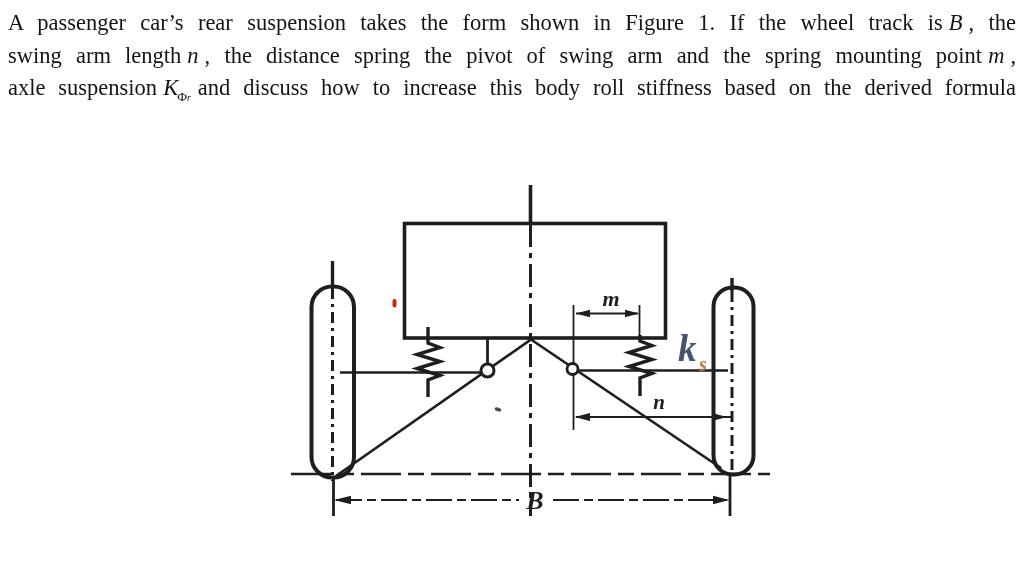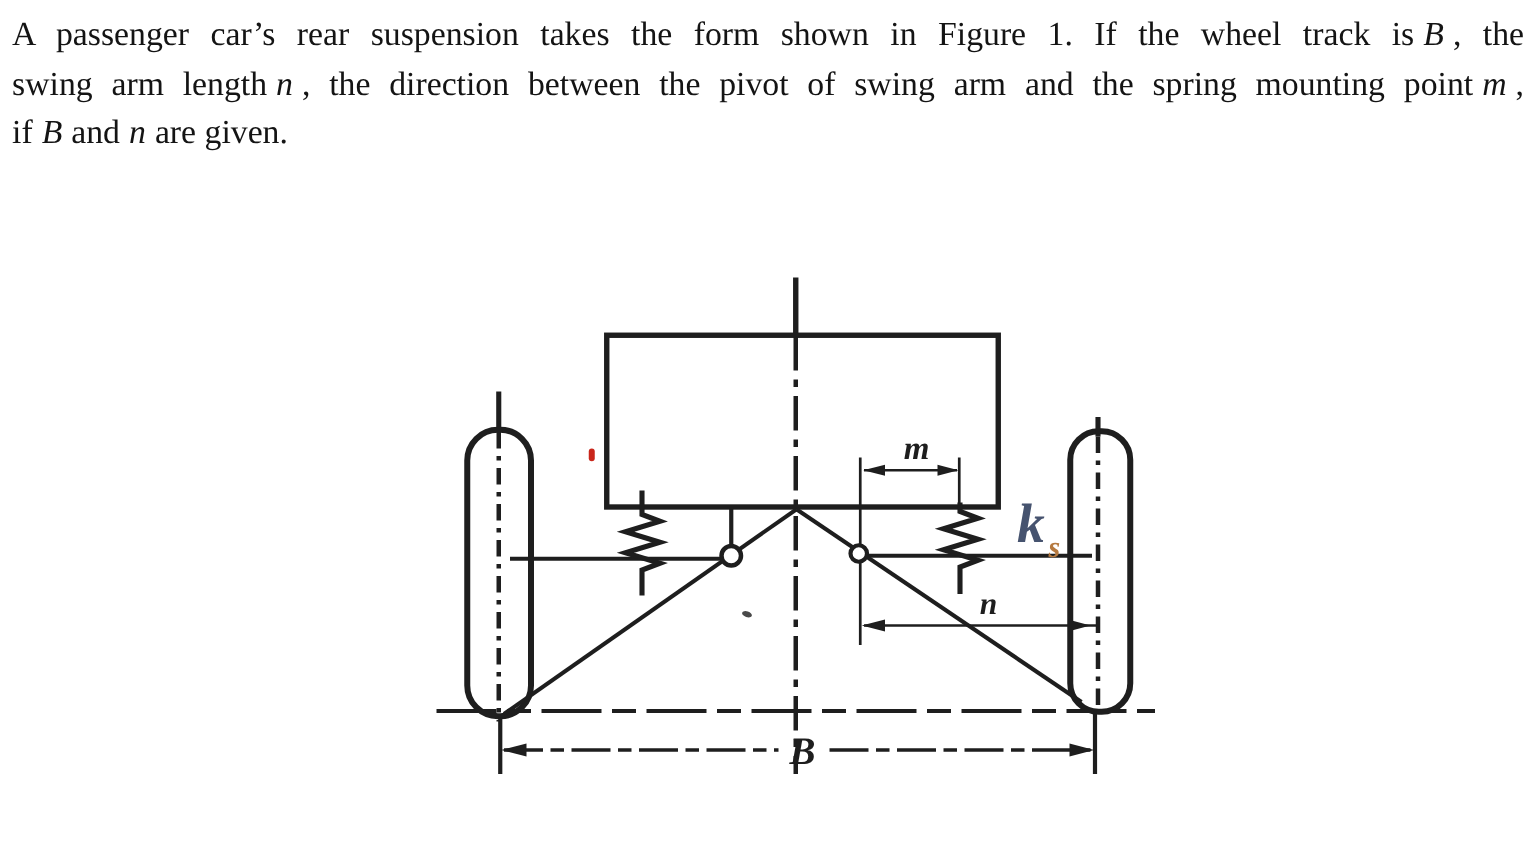--- a/index.html
+++ b/index.html
@@ -22,22 +22,22 @@
   .inkfill{fill:#1e1e1e;stroke:none;}
   .dimtext{font-family:"Liberation Serif","DejaVu Serif",serif;font-style:italic;font-weight:600;fill:#1e1e1e;}
 </style>
 </head>
 <body>
 
 <div class="page">
 
   <div class="para">
     <div class="pline"><span>A passenger car’s rear suspension takes the form shown in Figure 1. If the wheel track is</span><span class="var">B</span><span>, the</span></div>
-    <div class="pline"><span>swing arm length</span><span class="var">n</span><span>, the direction between the pivot of swing arm and the spring mounting point</span><span class="var">m</span><span>,</span></div>
-    <div class="pline last"><span>if</span><span class="var">B</span><span>and</span><span class="var">n</span><span>are given.</span></div>
+    <div class="pline"><span>swing arm length</span><span class="var">n</span><span>, the distance spring the pivot of swing arm and the spring mounting point</span><span class="var">m</span><span>,</span></div>
+    <div class="pline"><span>axle suspension</span><span class="var mr0">K</span><span class="subwrap"><span class="subphi">Φ</span><span class="subr">r</span></span><span>and discuss how to increase this body roll stiffness based on the derived formula</span></div>
   </div>
 
   <svg width="1024" height="575" viewBox="0 0 1024 575">
 
     <g>
       <line class="ink" x1="530.5" y1="185" x2="530.5" y2="224" stroke-width="3.6"></line>
       <line class="ink" x1="530.5" y1="224" x2="530.5" y2="516" stroke-width="3" stroke-dasharray="23 6 5 6"></line>
     </g>
 
     <g>

